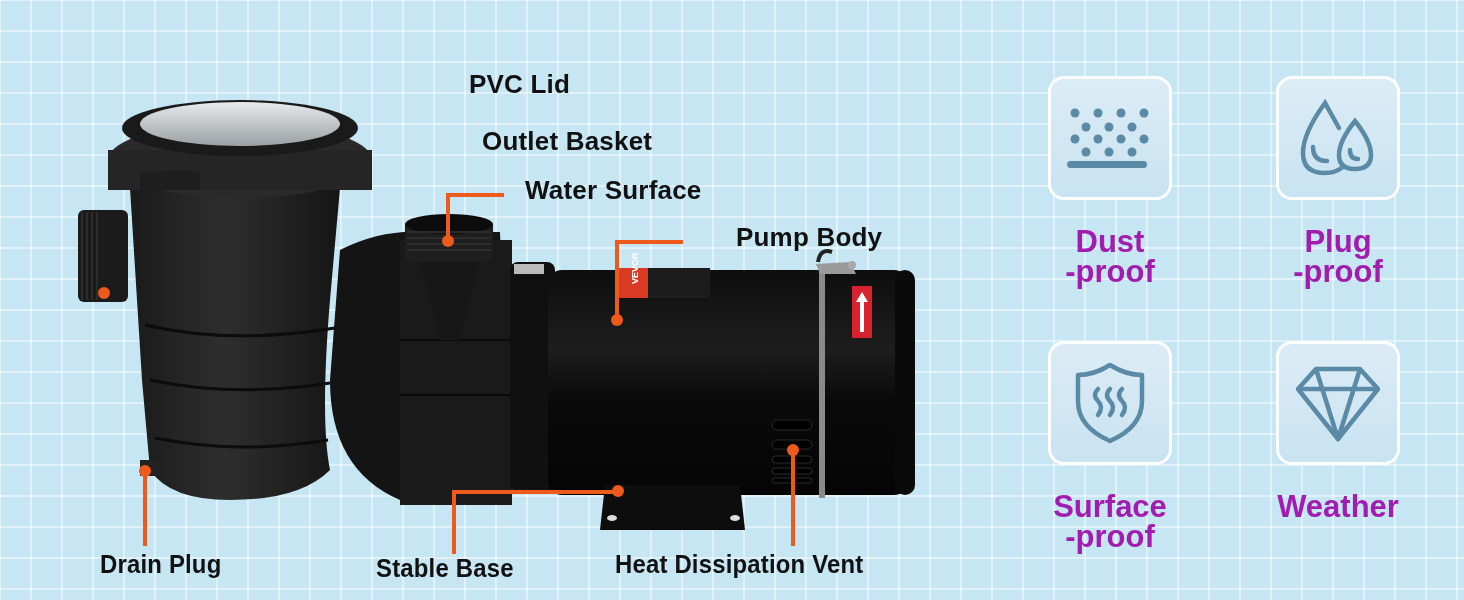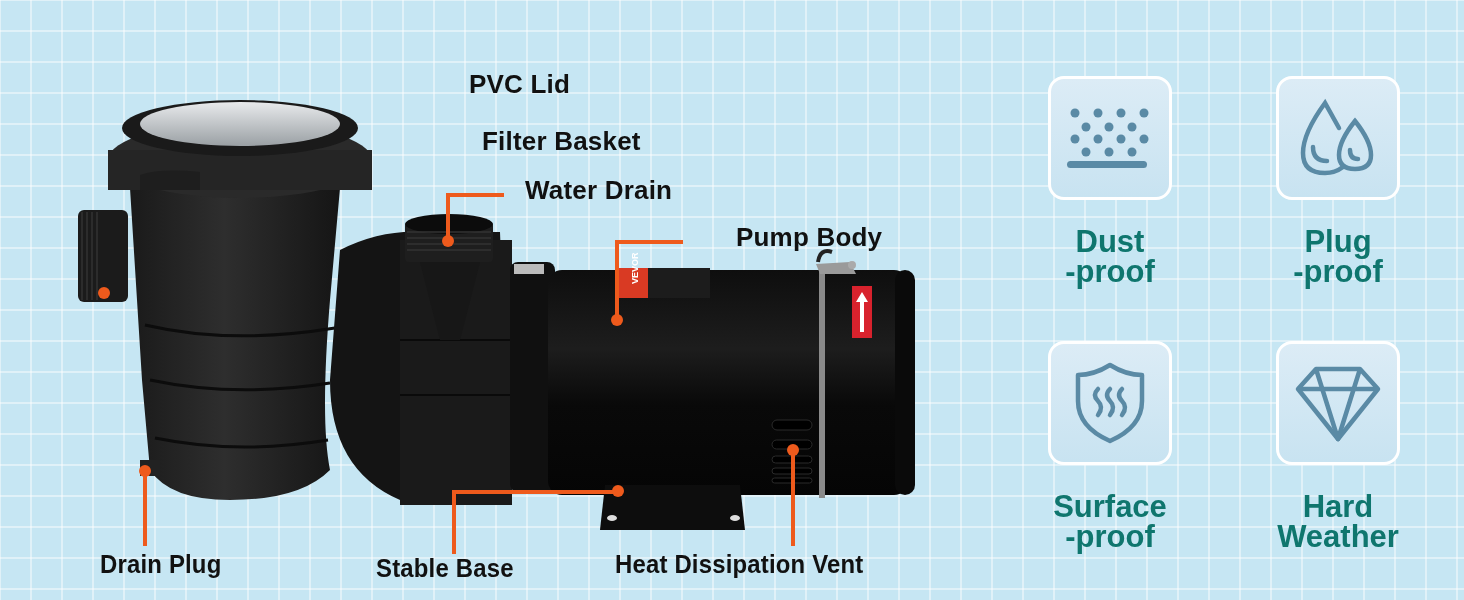--- a/index.html
+++ b/index.html
@@ -21,21 +21,21 @@
   .leader { position: absolute; background: #ee5a1c; }
   .dot { position: absolute; width: 12px; height: 12px; border-radius: 50%; background: #ee5a1c; }
   .feature-tile {
     position: absolute; width: 124px; height: 124px; border-radius: 16px;
     border: 3px solid #ffffff; box-sizing: border-box;
     background: linear-gradient(180deg, #dcecf6 0%, #c8e3f1 100%);
     display: flex; align-items: center; justify-content: center;
   }
   .feature-text {
     position: absolute; width: 200px; text-align: center; font-weight: bold;
-    font-size: 31px; line-height: 30px; color: #0f766e;
+    font-size: 31px; line-height: 30px; color: #a21caf;
   }
   .pump { position: absolute; left: 0; top: 0; }
 </style>
 </head>
 <body>
 
 <svg class="pump" width="960" height="560" viewBox="0 0 960 560">
   <defs>
     <linearGradient id="motorGrad" x1="0" y1="0" x2="0" y2="1">
       <stop offset="0" stop-color="#0e0e0e"></stop>
@@ -137,22 +137,22 @@
 <div class="leader" style="left:143px;top:470px;width:4px;height:76px;"></div>
 
 <div class="leader" style="left:452px;top:490px;width:168px;height:4px;"></div>
 <div class="leader" style="left:452px;top:490px;width:4px;height:64px;"></div>
 <div class="dot" style="left:612px;top:485px;"></div>
 
 <div class="dot" style="left:787px;top:444px;"></div>
 <div class="leader" style="left:791px;top:450px;width:4px;height:96px;"></div>
 
 <div class="label" style="left:441px;top:69px;margin-left:28px;">PVC Lid</div>
-<div class="label" style="left:482px;top:126px;">Filter Basket</div>
-<div class="label" style="left:525px;top:175px;">Water Drain</div>
+<div class="label" style="left:482px;top:126px;">Outlet Basket</div>
+<div class="label" style="left:525px;top:175px;">Water Surface</div>
 <div class="label" style="left:736px;top:222px;">Pump Body</div>
 <div class="label cond" style="left:100px;top:549px;">Drain Plug</div>
 <div class="label cond" style="left:376px;top:553px;">Stable Base</div>
 <div class="label cond" style="left:615px;top:549px;">Heat Dissipation Vent</div>
 
 <div class="feature-tile" style="left:1048px;top:76px;">
   <svg width="90" height="70" viewBox="0 0 90 70">
     <g fill="#5a8aa5">
       <circle cx="10" cy="10" r="4.5"></circle>
         <circle cx="33" cy="10" r="4.5"></circle>
@@ -208,15 +208,14 @@
 </div>
 <div class="feature-text" style="left:1238px;top:227px;">
   <div>Plug</div>
   <div>-proof</div>
 </div>
 <div class="feature-text" style="left:1010px;top:492px;">
   <div>Surface</div>
   <div>-proof</div>
 </div>
 <div class="feature-text" style="left:1238px;top:492px;">
-  <div>Hard</div>
   <div>Weather</div>
 </div>
 
 </body></html>

